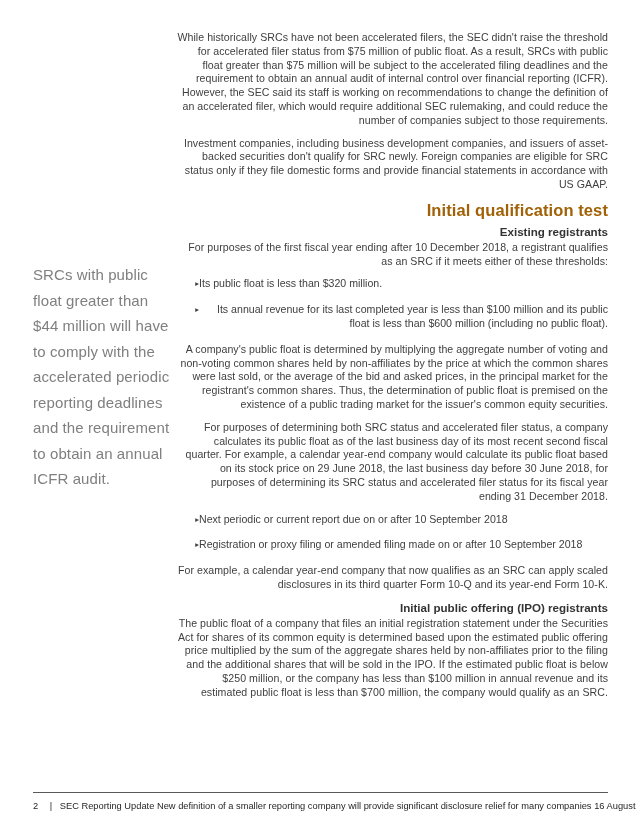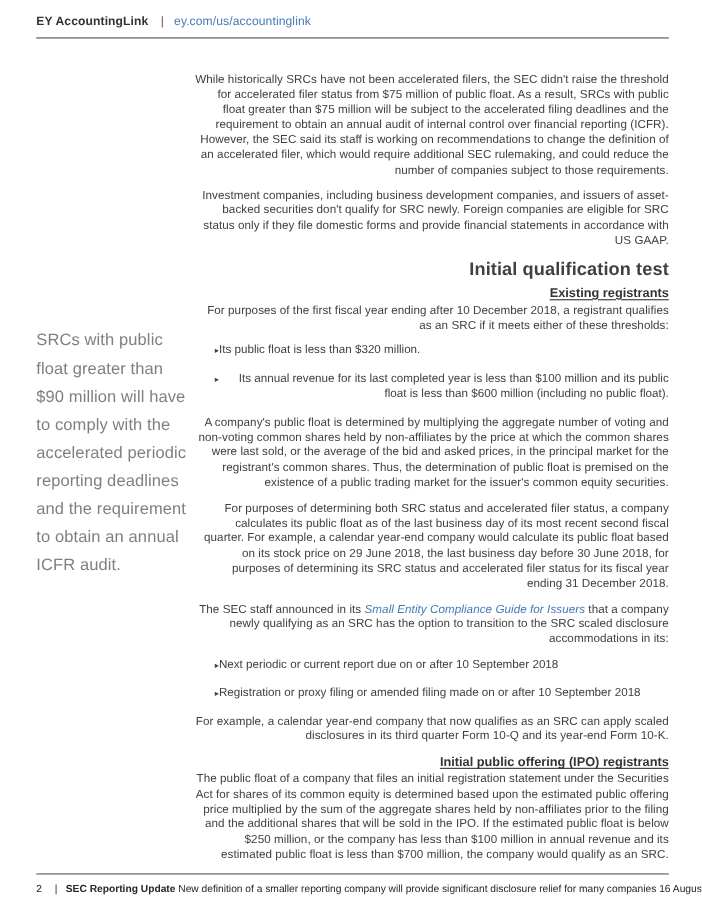--- a/index.html
+++ b/index.html
@@ -34,26 +34,26 @@
     font-size: 15px; line-height: 25.5px; color: #7f7f7f;
     letter-spacing: 0.1px;
   }
   .main { flex: 1 1 auto; padding-top: 31px; max-width: 431px; text-align: right; }
 
   .main p {
     font-size: 10.6px; line-height: 13.8px; margin-bottom: 9px;
     color: #404040; letter-spacing: 0.05px;
   }
   h1.section-title {
-    font-size: 16.5px; font-weight: 600; color: #404040;
+    font-size: 16.5px; font-weight: 600; color: #a16207;
     margin: 2px 0 5px 0; letter-spacing: 0.1px;
   }
   h2.sub-title {
     font-size: 11.6px; font-weight: 700; color: #333333;
-    text-decoration: underline; text-underline-offset: 2px;
+    text-underline-offset: 2px;
     margin: 0 0 3px 0;
   }
   h2.sub-title.ipo { margin-top: 1px; }
 
   ul.bullets { list-style: none; margin: 1px 0 0 0; }
   ul.bullets li {
     display: flex; font-size: 10.6px; line-height: 13.8px;
     margin-bottom: 12px; color: #404040;
   }
   .bullet-marker {
@@ -64,40 +64,32 @@
 
   
   .footer { margin-top: auto; }
   .footer-rule { border-bottom: 1px solid #595959; }
   .footer-line {
     padding-top: 7px; font-size: 9.3px; line-height: 12px;
     color: #262626; white-space: nowrap;
   }
   .footer-page-num { display: inline-block; }
   .footer-sep { display: inline-block; margin: 0 5px 0 9px; color: #262626; }
-  .footer-doc-title { font-weight: 700; }
+  .footer-doc-title { font-weight: 400; }
 </style>
 </head>
 <body>
 
 <div class="page">
 
-  <div class="header">
-    <div class="header-line">
-      <span class="brand">EY AccountingLink</span>
-      <span class="header-sep">|</span>
-      <a href="#" class="header-url">ey.com/us/accountinglink</a>
-    </div>
-    <div class="header-rule"></div>
-  </div>
 
   <div class="content">
 
     <div class="sidebar">
-      <div class="pull-quote">SRCs with public float greater than $90 million will have to comply with the accelerated periodic reporting deadlines and the requirement to obtain an annual ICFR audit.</div>
+      <div class="pull-quote">SRCs with public float greater than $44 million will have to comply with the accelerated periodic reporting deadlines and the requirement to obtain an annual ICFR audit.</div>
     </div>
 
     <div class="main">
 
       <p>While historically SRCs have not been accelerated filers, the SEC didn't raise the threshold for accelerated filer status from $75 million of public float. As a result, SRCs with public float greater than $75 million will be subject to the accelerated filing deadlines and the requirement to obtain an annual audit of internal control over financial reporting (ICFR). However, the SEC said its staff is working on recommendations to change the definition of an accelerated filer, which would require additional SEC rulemaking, and could reduce the number of companies subject to those requirements.</p>
 
       <p>Investment companies, including business development companies, and issuers of asset-backed securities don't qualify for SRC newly. Foreign companies are eligible for SRC status only if they file domestic forms and provide financial statements in accordance with US GAAP.</p>
 
       <h1 class="section-title">Initial qualification test</h1>
 
@@ -113,25 +105,20 @@
         <li>
           <span class="bullet-marker">▸</span>
           <span>Its annual revenue for its last completed year is less than $100 million and its public float is less than $600 million (including no public float).</span>
         </li>
       </ul>
 
       <p>A company's public float is determined by multiplying the aggregate number of voting and non-voting common shares held by non-affiliates by the price at which the common shares were last sold, or the average of the bid and asked prices, in the principal market for the registrant's common shares. Thus, the determination of public float is premised on the existence of a public trading market for the issuer's common equity securities.</p>
 
       <p>For purposes of determining both SRC status and accelerated filer status, a company calculates its public float as of the last business day of its most recent second fiscal quarter. For example, a calendar year-end company would calculate its public float based on its stock price on 29 June 2018, the last business day before 30 June 2018, for purposes of determining its SRC status and accelerated filer status for its fiscal year ending 31 December 2018.</p>
 
-      <p>
-        <span>The SEC staff announced in its</span>
-        <a href="#" class="inline-link">Small Entity Compliance Guide for Issuers</a>
-        <span>that a company newly qualifying as an SRC has the option to transition to the SRC scaled disclosure accommodations in its:</span>
-      </p>
 
       <ul class="bullets">
         <li>
           <span class="bullet-marker">▸</span>
           <span>Next periodic or current report due on or after 10 September 2018</span>
         </li>
         <li>
           <span class="bullet-marker">▸</span>
           <span>Registration or proxy filing or amended filing made on or after 10 September 2018</span>
         </li>

